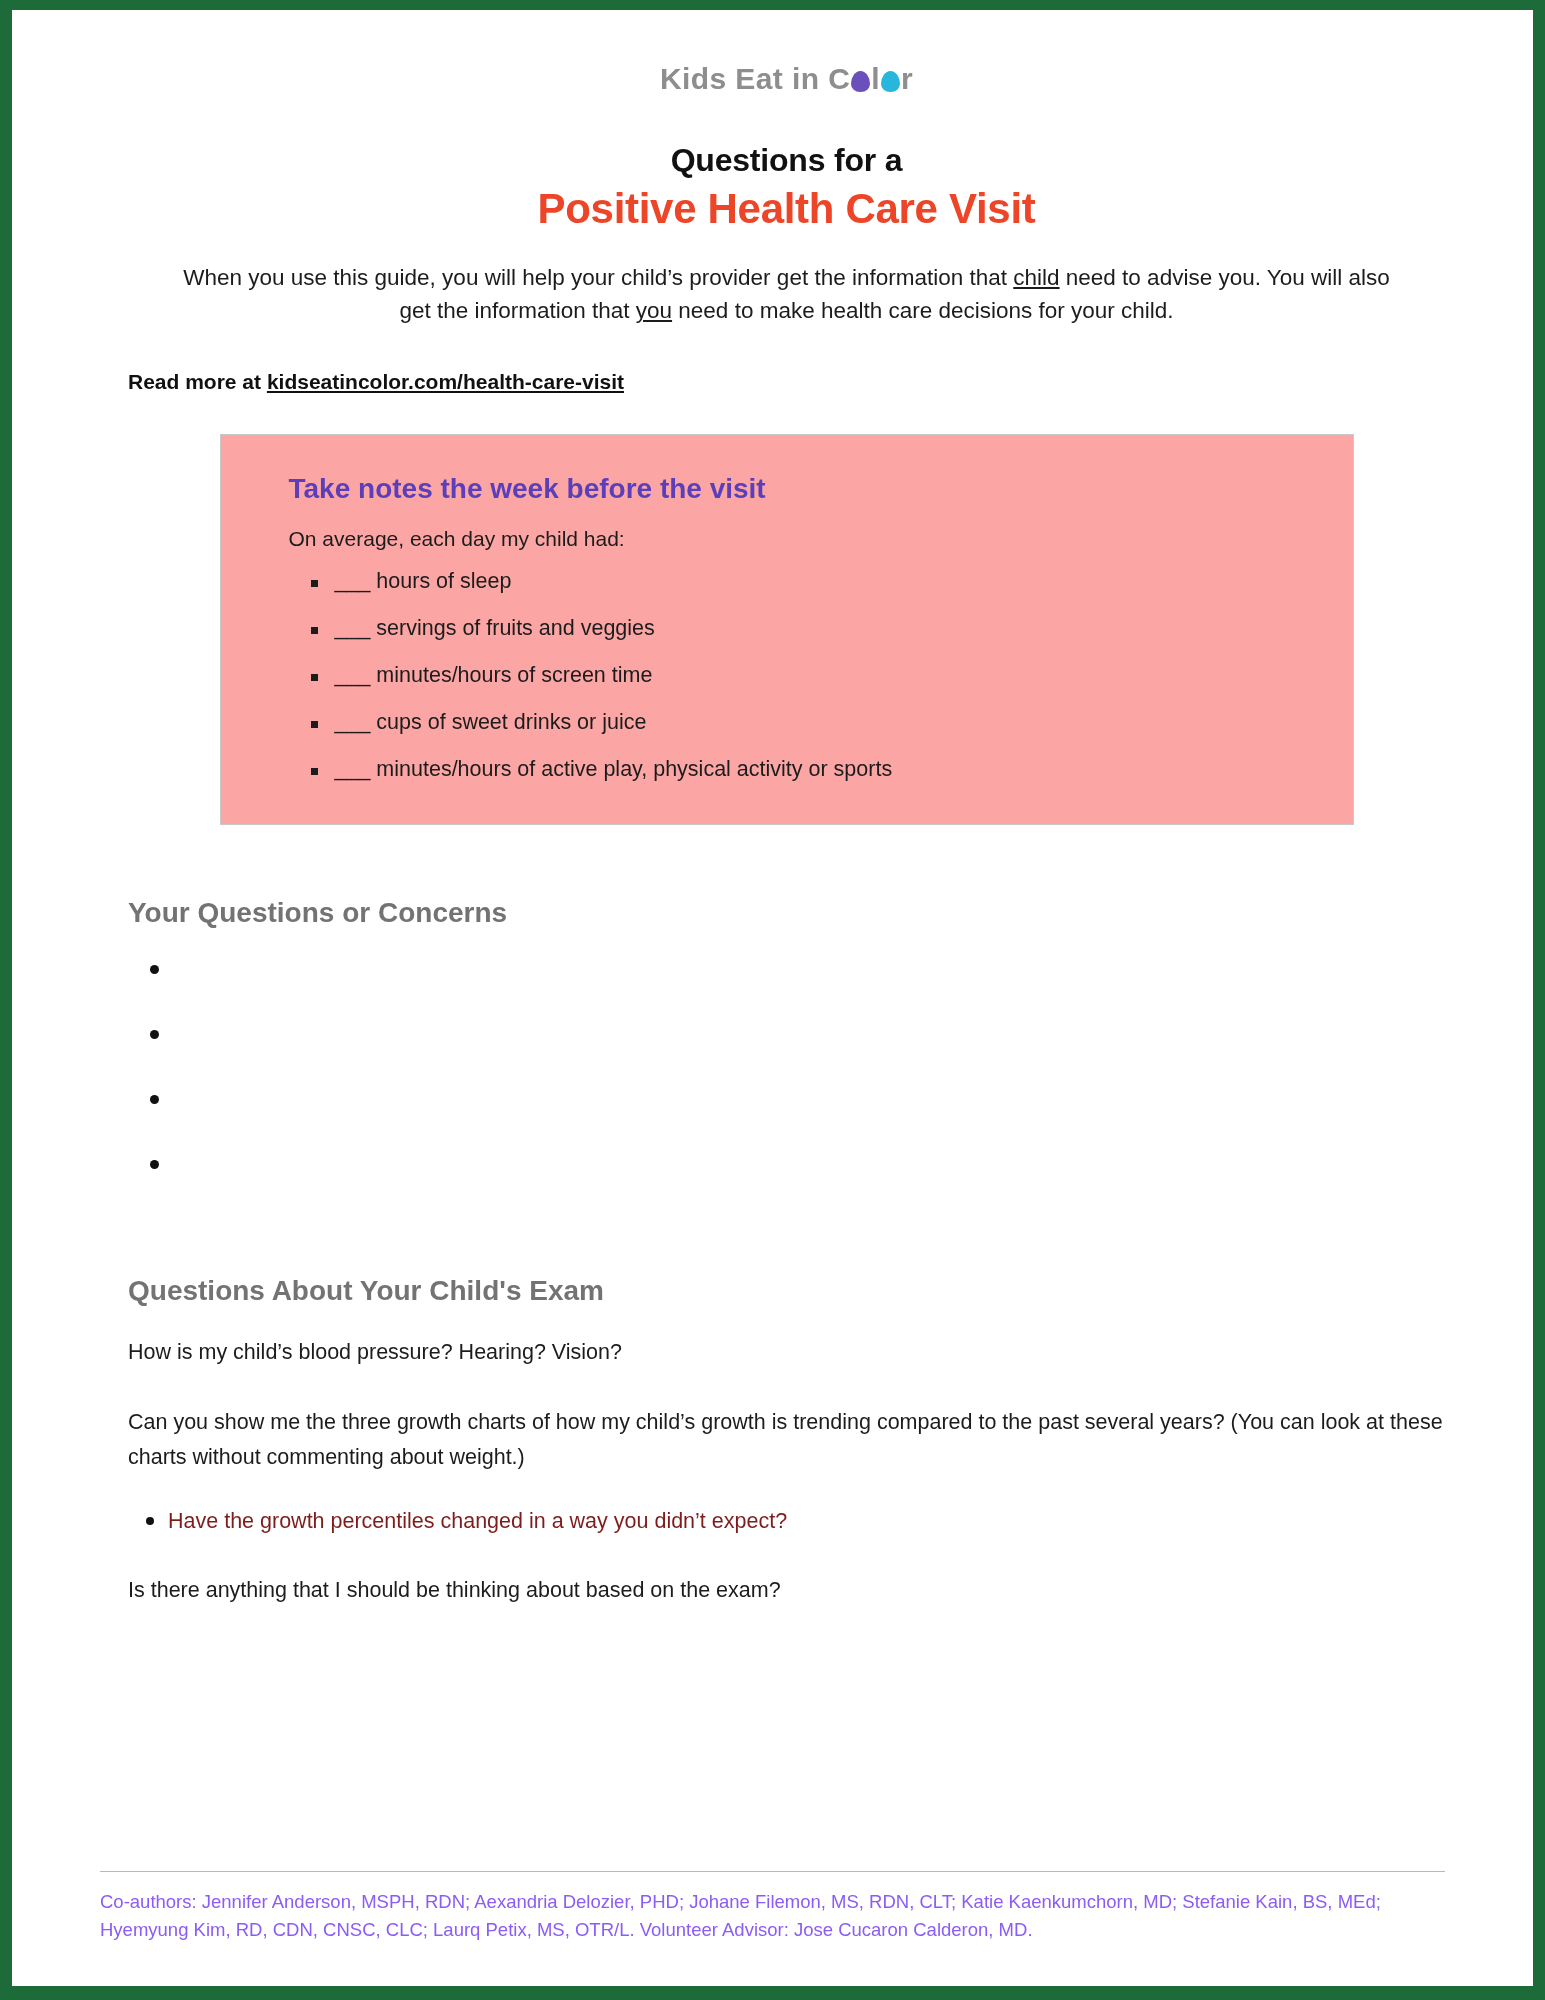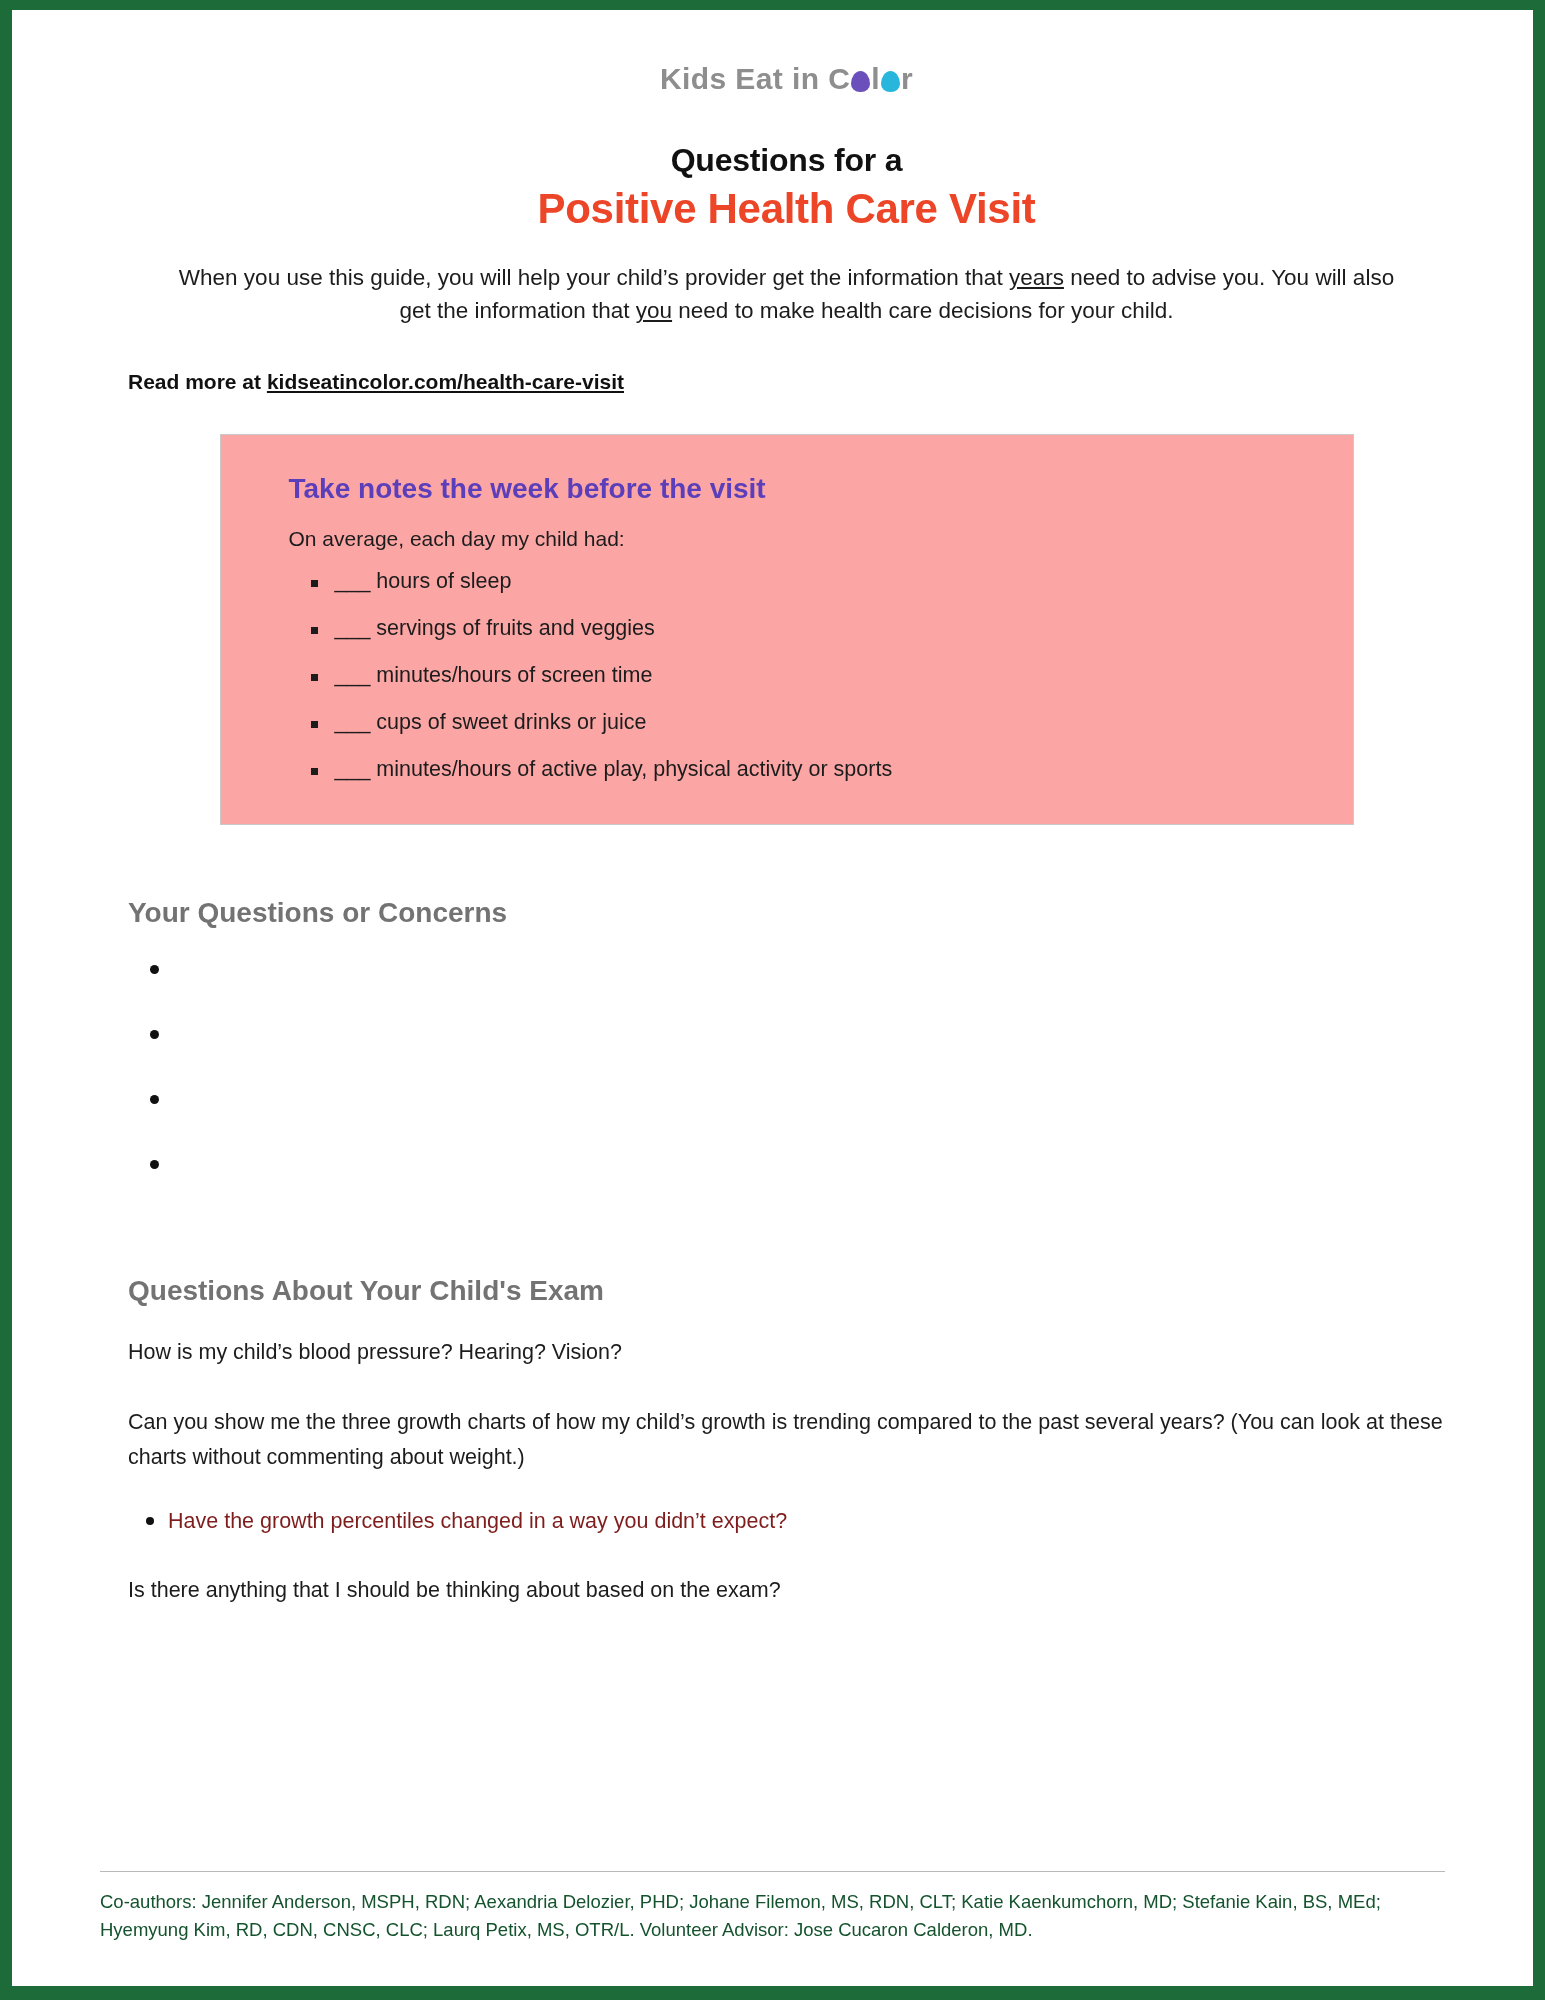--- a/index.html
+++ b/index.html
@@ -199,39 +199,39 @@
     right: 88px;
     bottom: 42px;
   }
   .footer-rule {
     border-top: 1px solid #b9b9b9;
     margin-bottom: 16px;
   }
   .footer-text {
     font-size: 18.5px;
     line-height: 1.52;
-    color: #14532d;
+    color: #8b5cf6;
   }
 </style>
 </head>
 <body>
 
 <div class="page-frame">
   <div class="page">
 
     <div class="logo-wrap">
       <div class="logo">
         <span>Kids Eat in C</span><span class="dot-purple"></span><span>l</span><span class="dot-cyan"></span><span>r</span>
       </div>
     </div>
 
     <div class="title-line1">Questions for a</div>
     <div class="title-line2">Positive Health Care Visit</div>
 
-    <p class="intro"><span>When you use this guide, you will help your child’s provider get the information that </span><u>years</u><span> need to advise you. You will also get the information that </span><u>you</u><span> need to make health care decisions for your child.</span></p>
+    <p class="intro"><span>When you use this guide, you will help your child’s provider get the information that </span><u>child</u><span> need to advise you. You will also get the information that </span><u>you</u><span> need to make health care decisions for your child.</span></p>
 
     <div class="readmore"><span>Read more at </span><span class="url">kidseatincolor.com/health-care-visit</span></div>
 
     <div class="notes-box">
       <div class="notes-title">Take notes the week before the visit</div>
       <div class="notes-sub">On average, each day my child had:</div>
       <ul class="notes-list">
         <li>___ hours of sleep</li>
         <li>___ servings of fruits and veggies</li>
         <li>___ minutes/hours of screen time</li>

